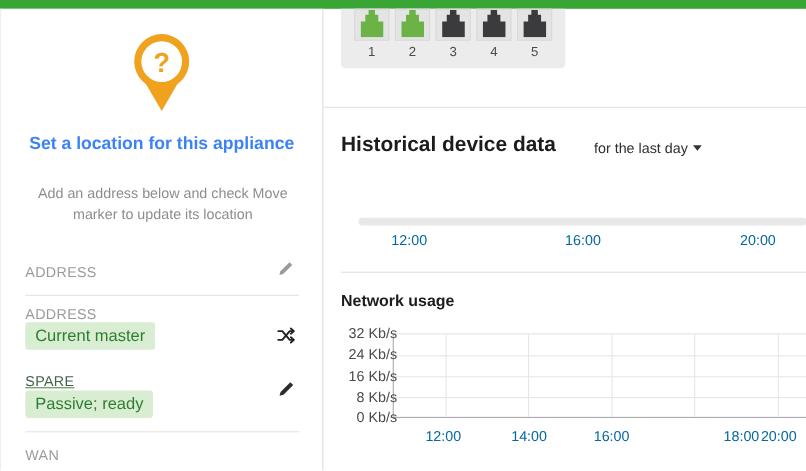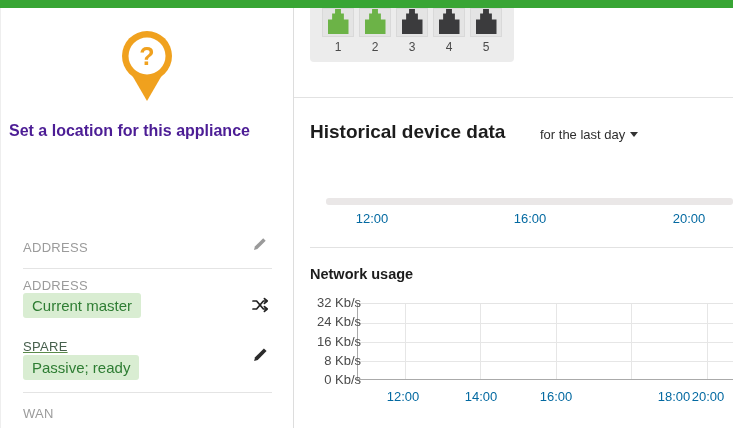--- a/index.html
+++ b/index.html
@@ -4,22 +4,22 @@
 <style>
   html,body{margin:0;padding:0;background:#fff;font-family:"Liberation Sans",sans-serif;}
   #page{position:relative;width:733px;height:428px;overflow:hidden;background:#fff;}
 
   .topbar{position:absolute;left:0;top:0;width:733px;height:8px;}
 
   
   .sidebar{position:absolute;left:0;top:8px;width:294px;height:420px;background:#fff;
            border-right:1px solid #ddd;border-left:1px solid #eee;box-sizing:border-box;}
   .pin-wrap{position:absolute;top:22px;left:50%;transform:translateX(-50%);}
-  .side-heading{position:absolute;top:112px;left:8px;width:100%;
-                font-size:16px;font-weight:bold;color:#4c1d95;line-height:22px;}
+  .side-heading{position:absolute;top:112px;left:0;width:100%;text-align:center;
+                font-size:16px;font-weight:bold;color:#3b82f6;line-height:22px;}
   .side-sub{position:absolute;top:158px;left:27px;width:240px;text-align:center;
             font-size:13px;color:#8d8d8d;line-height:19px;}
   .field-label{position:absolute;left:22px;font-size:13px;color:#9b9b9b;letter-spacing:.3px;}
   .side-divider{position:absolute;left:22px;width:249px;border-top:1px solid #e4e4e4;}
   .badge{position:absolute;left:22px;font-size:15px;padding:4px 9px;border-radius:3px;white-space:nowrap;}
   .icon-btn{position:absolute;width:20px;height:20px;cursor:pointer;display:flex;align-items:center;justify-content:center;}
   .spare-link{position:absolute;left:22px;font-size:13px;color:#47604d;letter-spacing:.3px;
               text-decoration:underline;text-decoration-color:#5a8a4a;cursor:pointer;}
 
   
@@ -62,20 +62,21 @@
     <div class="pin-wrap">
       <svg width="58" height="74" viewBox="0 0 58 74">
         <polygon points="11,40 47,40 29,71" fill="#f0a11e"></polygon>
         <circle cx="29" cy="26" r="25" fill="#f0a11e"></circle>
         <circle cx="29" cy="26" r="18.5" fill="#ffffff"></circle>
         <text x="29" y="35" text-anchor="middle" font-size="25" font-weight="bold" fill="#f0a11e" font-family="Liberation Sans, sans-serif">?</text>
       </svg>
     </div>
 
     <div class="side-heading">Set a location for this appliance</div>
+    <div class="side-sub">Add an address below and check Move marker to update its location</div>
 
     <div class="field-label" style="top:232px">ADDRESS</div>
     <div class="icon-btn" style="right:23px;top:228px">
       <span>
         <svg width="16" height="16" viewBox="0 0 16 16">
           <path d="M2 14l.9-3.4L11.2 2.3l2.5 2.5L5.4 13.1 2 14z" fill="#9a9a9a"></path>
         </svg>
       </span>
     </div>
 

